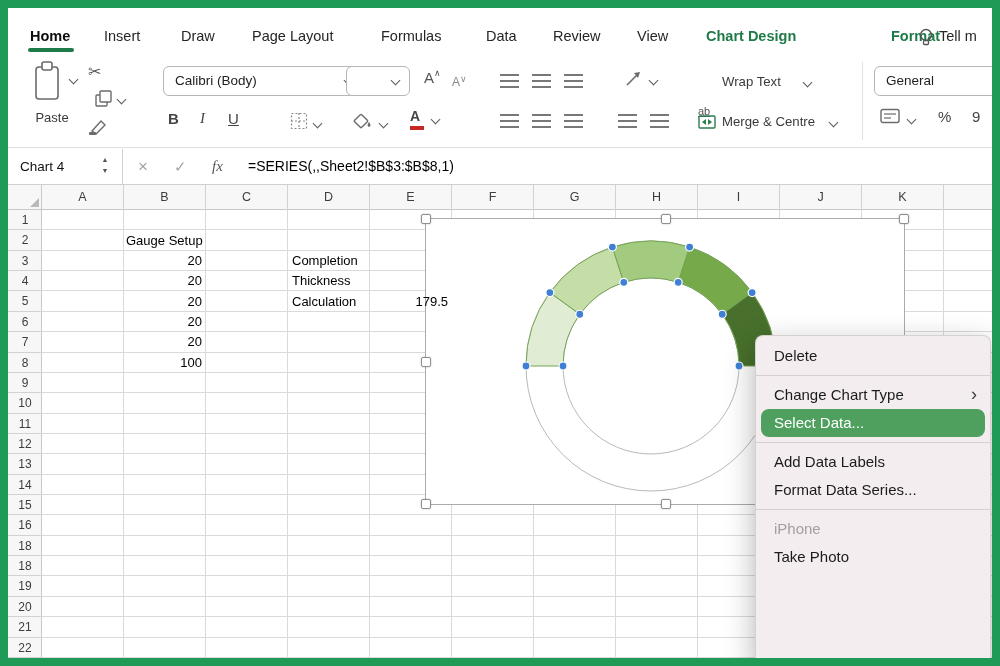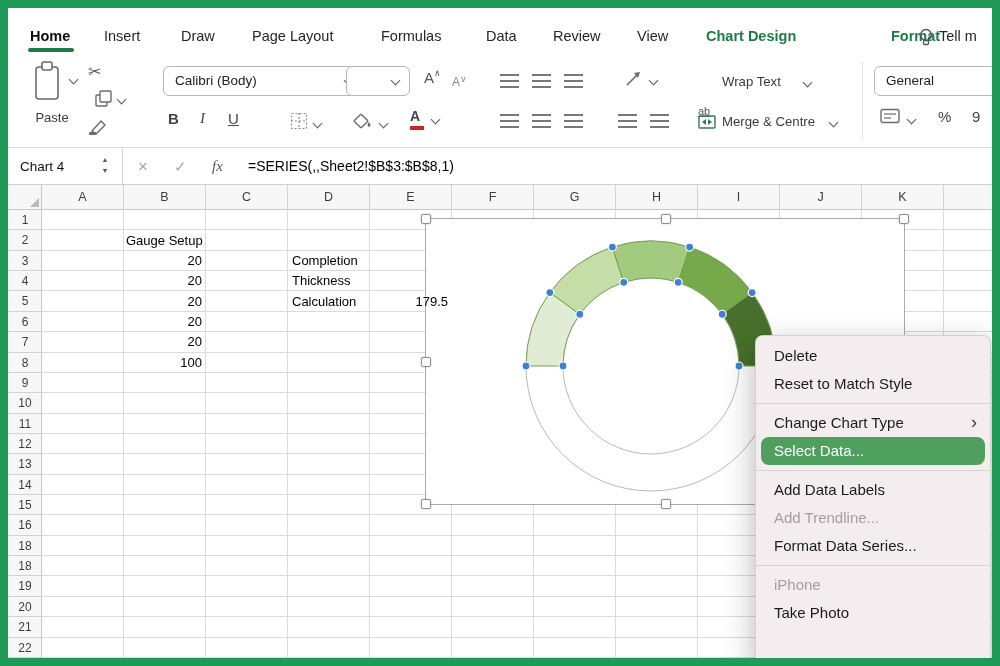--- a/index.html
+++ b/index.html
@@ -281,30 +281,28 @@
     <div class="hdl" style="left:473px;top:-5px;"></div>
     <div class="hdl" style="left:-5px;top:138px;"></div>
     <div class="hdl" style="left:473px;top:138px;"></div>
     <div class="hdl" style="left:-5px;top:280px;"></div>
     <div class="hdl" style="left:235px;top:280px;"></div>
     <div class="hdl" style="left:473px;top:280px;"></div>
   </div>
 
   <div class="ctx-menu">
     <div class="mi">Delete</div>
-    <div class="mi">Reset to Match Style</div>
     <div class="msep"></div>
     <div class="mi">
       <span>Change Chart Type</span>
       <span class="sub">›</span>
     </div>
     <div class="mi hl">Select Data...</div>
     <div class="msep"></div>
     <div class="mi">Add Data Labels</div>
-    <div class="mi dis">Add Trendline...</div>
     <div class="mi">Format Data Series...</div>
     <div class="msep"></div>
     <div class="mi dis">iPhone</div>
     <div class="mi">Take Photo</div>
   </div>
 
   <div class="frame" style="left:0;top:0;width:1000px;height:8px;"></div>
   <div class="frame" style="left:0;top:658px;width:1000px;height:8px;"></div>
   <div class="frame" style="left:0;top:0;width:8px;height:666px;"></div>
   <div class="frame" style="left:992px;top:0;width:8px;height:666px;"></div>

